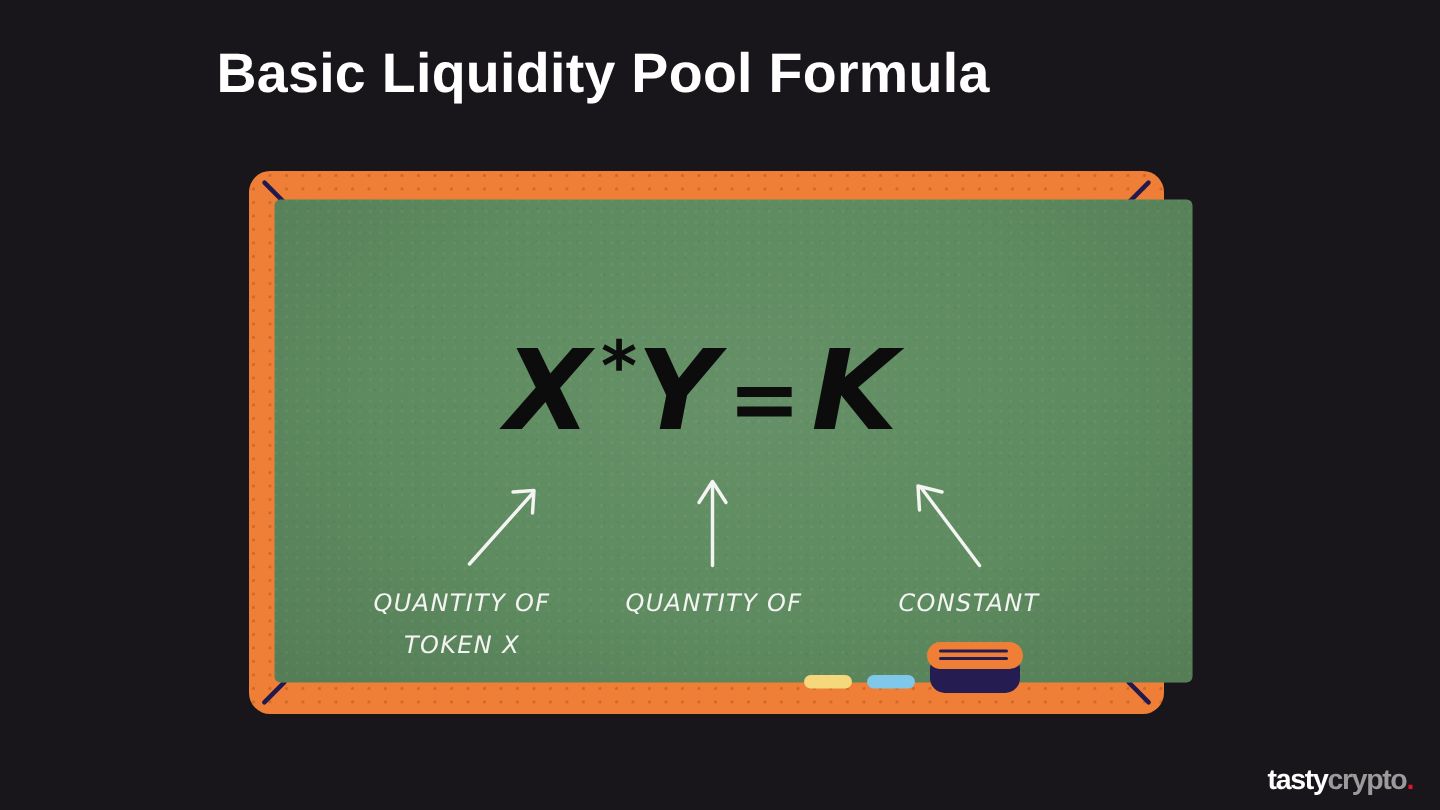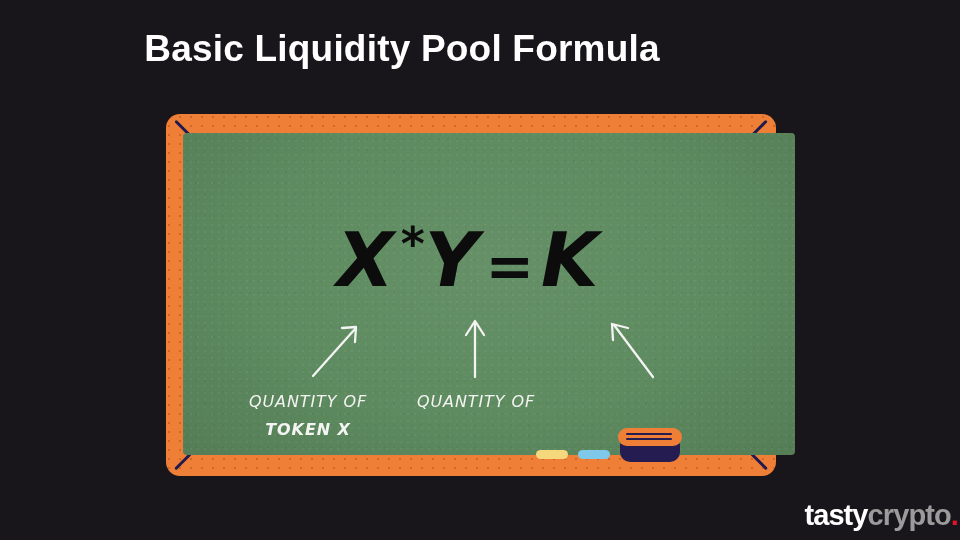--- a/index.html
+++ b/index.html
@@ -133,21 +133,21 @@
     color: #f4f4f2;
     font-family: "DejaVu Sans", sans-serif;
     font-style: italic;
     font-size: 16px;
     font-weight: normal;
     letter-spacing: 0.9px;
     line-height: 1.78;
     text-align: center;
     white-space: nowrap;
   }
-  .caption .l2 { display: block; font-weight: bold; }
+  .caption .l2 { display: block; }
 
   
   .chalk {
     position: absolute;
     height: 9px;
     border-radius: 5px;
   }
   #chalk-yellow { background: #f6d87c; }
   #chalk-blue   { background: #7fc8ea; }
 
@@ -177,24 +177,24 @@
     left: 8px;
     width: 46px;
     height: 2px;
     background: #251c52;
     border-radius: 2px;
   }
 
   
   #logo {
     position: absolute;
-    right: 2px;
+    right: 18px;
     bottom: 10px;
     font-family: "Liberation Sans", sans-serif;
-    font-size: 29px;
+    font-size: 19px;
     font-weight: bold;
     letter-spacing: -0.9px;
     line-height: 1;
     white-space: nowrap;
   }
   #logo .tasty { color: #ffffff; }
   #logo .crypto { color: #9b9b9b; }
   #logo .dot { color: #e0142c; }
 </style>
 </head>
@@ -237,20 +237,23 @@
 
       <div class="caption" style="left:40px; top:255px; width:170px;">
         <span>QUANTITY OF</span>
         <span class="l2">TOKEN X</span>
       </div>
 
       <div class="caption" style="left:208px; top:255px; width:170px;">
         <span>QUANTITY OF</span>
       </div>
 
+      <div class="caption" style="left:378px; top:255px; width:170px;">
+        <span>CONSTANT</span>
+      </div>
     </div>
 
     <div class="chalk" id="chalk-yellow" style="left:370px; bottom:17px; width:32px;"></div>
 
     <div class="chalk" id="chalk-blue" style="left:412px; bottom:17px; width:32px;"></div>
 
     <div id="eraser" style="left:452px; bottom:14px; width:64px; height:34px;">
       <div id="eraser-body"></div>
       <div id="eraser-top">
         <div class="eraser-stripe" style="top:5px;"></div>

